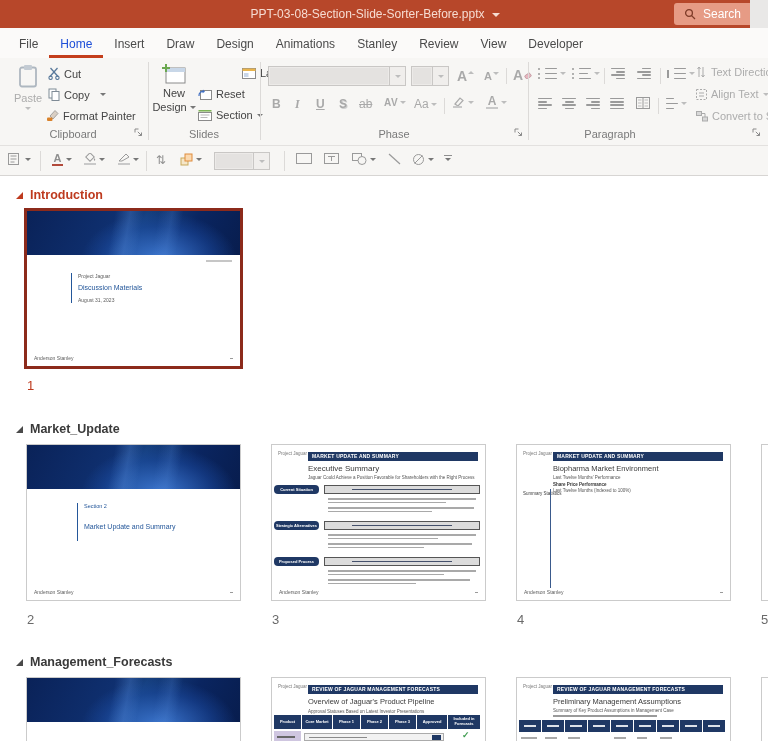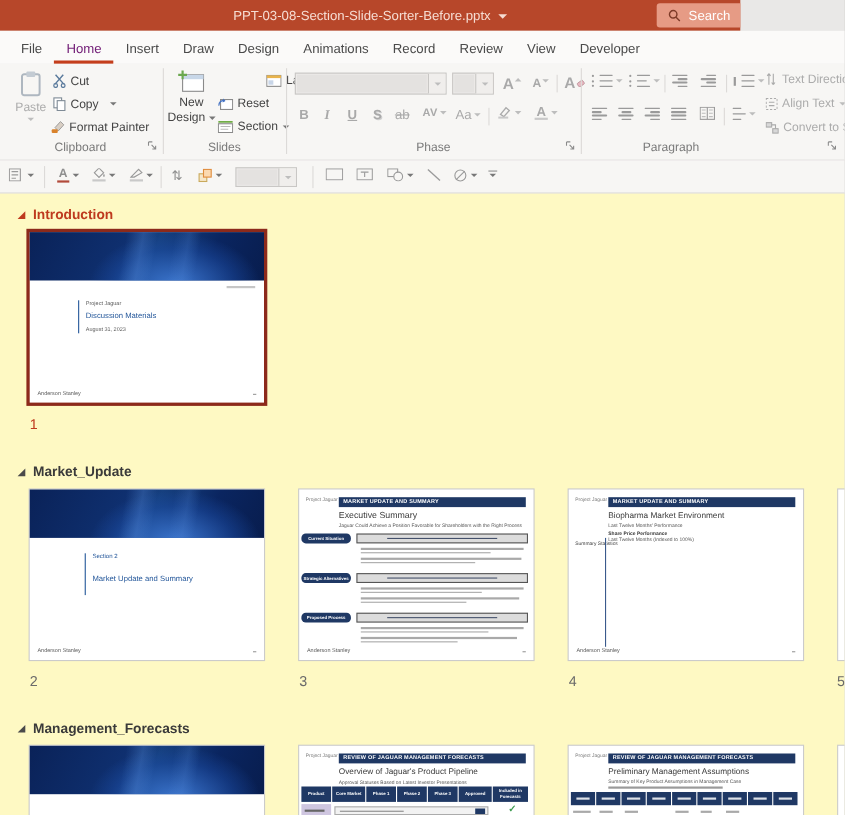--- a/index.html
+++ b/index.html
@@ -1,34 +1,34 @@
 <!DOCTYPE html>
 <html><head>
 <meta charset="utf-8">
 <style>
   html,body{margin:0;padding:0;background:#d0d0d0;}
   #app{position:relative;width:768px;height:741px;overflow:hidden;background:#E9E8E7;
        font-family:"Liberation Sans",sans-serif;-webkit-font-smoothing:antialiased;}
   .abs{position:absolute;}
 
   
-  #titlebar{position:absolute;top:0;left:0;width:673px;height:28px;background:#B7472A;}
+  #titlebar{position:absolute;top:0;left:0;width:750px;height:28px;background:#B7472A;}
   .tb-title{position:absolute;left:0;top:0;width:100%;height:28px;line-height:28px;text-align:center;
             color:#F6DCD2;font-size:12px;}
   .tcaret{display:inline-block;width:0;height:0;border-left:4px solid transparent;border-right:4px solid transparent;
           border-top:4px solid #F6DCD2;margin-left:7px;vertical-align:middle;}
   .tb-search{position:absolute;right:0;top:3px;width:76px;height:22px;background:#E69B85;
              border-radius:3px 0 0 3px;display:flex;align-items:center;gap:7px;padding-left:10px;
              color:#FFFFFF;font-size:12px;box-sizing:border-box;}
 
   
   #menubar{position:absolute;top:28px;left:0;width:768px;height:30px;background:#FBFAF9;display:flex;
            align-items:flex-end;padding-left:8px;box-sizing:border-box;}
   .tab{font-size:12px;color:#4a4a4a;padding:8px 11px 7px 11px;white-space:nowrap;}
-  .tab.active{color:#701a75;border-bottom:3px solid #C43E1C;padding-bottom:4px;}
+  .tab.active{color:#1d4ed8;border-bottom:3px solid #C43E1C;padding-bottom:4px;}
 
   
   #ribbon{position:absolute;top:58px;left:0;width:768px;height:88px;background:#F7F6F4;border-bottom:1px solid #E3E1DF;box-sizing:border-box;}
   .vsep{position:absolute;width:1px;background:#DCDAD8;}
   .grplabel{position:absolute;font-size:11px;color:#7A7A7A;text-align:center;}
   .rtxt{font-size:11px;color:#444;}
   .dis .rtxt,.rtxt.dis{color:#ACACAC;}
   .ritem{position:absolute;display:flex;align-items:center;gap:4px;}
   .caret{display:inline-block;width:0;height:0;border-left:3px solid transparent;border-right:3px solid transparent;
          border-top:3.5px solid #777;}
@@ -43,21 +43,21 @@
   .dotcol{display:inline-flex;flex-direction:column;justify-content:space-between;height:11px;margin-right:2px;}
   .dotcol i{width:2px;height:2px;background:#9a9a9a;border-radius:50%;display:block;}
 
   
   #toolbar2{position:absolute;top:146px;left:0;width:768px;height:30px;background:#F7F6F4;border-bottom:1px solid #D7D5D3;box-sizing:border-box;}
   .tico{position:absolute;top:7px;display:flex;align-items:center;gap:3px;color:#8f8f8f;}
   .uA{font-size:11px;color:#8f8f8f;font-weight:bold;line-height:10px;}
   .ubar{display:block;height:2px;margin-top:1px;}
 
   
-  #sorter{position:absolute;top:176px;left:0;width:768px;height:565px;background:#fef9c3;overflow:hidden;}
+  #sorter{position:absolute;top:176px;left:0;width:768px;height:565px;background:#ffffff;overflow:hidden;}
   .sechead{position:absolute;display:flex;align-items:center;gap:7px;font-size:12.5px;font-weight:bold;color:#3a3a3a;}
   .sechead .tri{width:0;height:0;border-bottom:7px solid #4a4a4a;border-left:7px solid transparent;}
   .sechead.red{color:#BE3A1E;}
   .sechead.red .tri{border-bottom-color:#BE3A1E;}
 
   .slide{position:absolute;width:213px;height:155px;background:#fff;box-shadow:0 0 0 1px #CBCBCB;}
   .slide.sel{box-shadow:0 0 0 3px #8C2A1B;}
   .banner{position:absolute;top:0;left:0;right:0;height:44px;
      background:
        linear-gradient(100deg, rgba(0,0,0,0) 40%, rgba(96,150,230,.28) 47%, rgba(0,0,0,0) 53%, rgba(0,0,0,0) 60%, rgba(86,140,220,.22) 66%, rgba(0,0,0,0) 71%),
@@ -114,21 +114,21 @@
     </div>
   </header>
 
   <nav id="menubar">
     <span class="tab">File</span>
     <span class="tab active">Home</span>
     <span class="tab">Insert</span>
     <span class="tab">Draw</span>
     <span class="tab">Design</span>
     <span class="tab">Animations</span>
-    <span class="tab">Record</span>
+    <span class="tab">Stanley</span>
     <span class="tab">Review</span>
     <span class="tab">View</span>
     <span class="tab">Developer</span>
   </nav>
 
   <div id="ribbon">
 
     <div class="bigbtn" style="left:10px;top:6px;width:36px;">
       <svg width="20" height="25" viewBox="0 0 20 25">
         <rect x="2" y="3.5" width="16" height="19" rx="2" fill="none" stroke="#AEB7C0" stroke-width="1.8"></rect>

